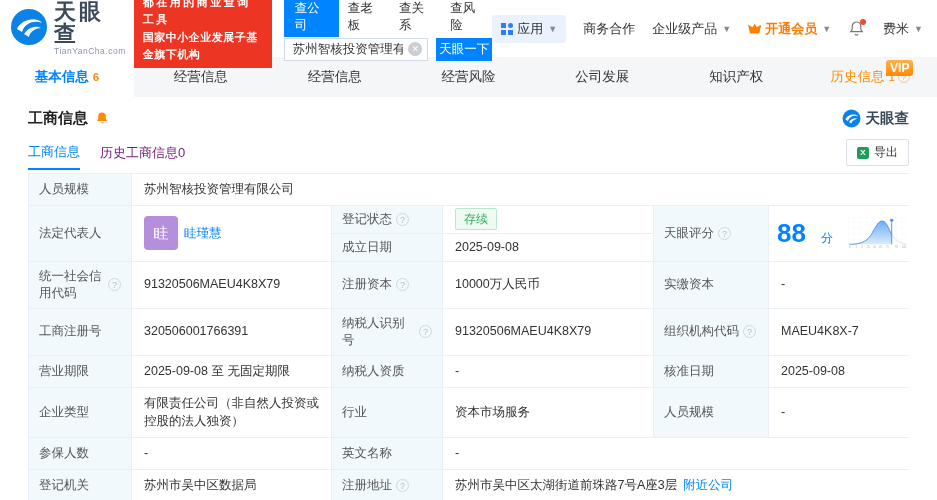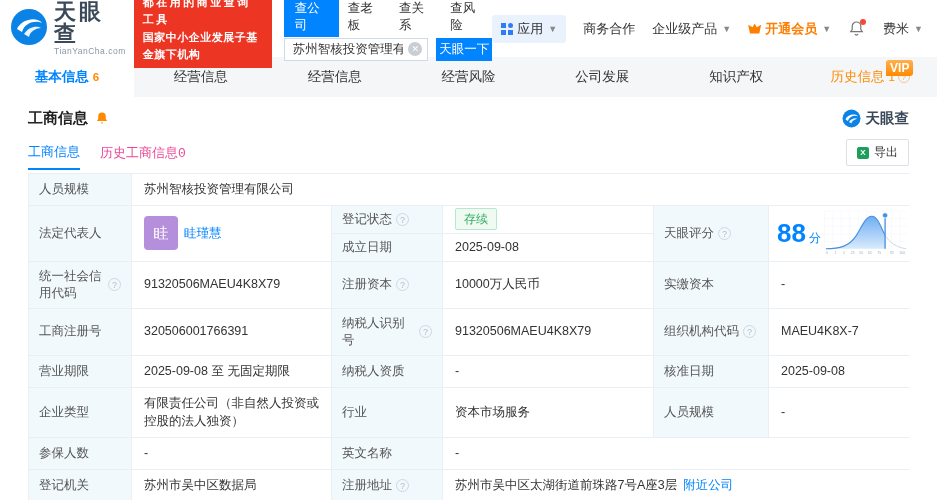--- a/index.html
+++ b/index.html
@@ -48,40 +48,40 @@
   
   .card { padding:0 28px; }
   .card-head { display:flex; align-items:center; height:36px; margin-top:3px; }
   .sec-title { font-size:15px; font-weight:bold; color:#222; }
   .bell-org { margin-left:7px; display:flex; }
   .watermark { margin-left:auto; display:flex; align-items:center; gap:5px; }
   .wm-text { font-size:14.5px; color:#3b4a5a; font-weight:bold; }
   .subtabs { display:flex; align-items:center; height:33px; }
   .subtab1 { font-size:13px; color:#0084ff; position:relative; cursor:pointer; padding-bottom:2px; }
   .subtab1::after { content:""; position:absolute; left:0; right:0; bottom:-7px; height:2px; background:#0084ff; }
-  .subtab2 { font-size:13px; color:#ec4899; margin-left:20px; cursor:pointer;font-family:Liberation Mono, monospace; }
+  .subtab2 { font-size:13px; color:#701a75; margin-left:20px; cursor:pointer; }
   .export-btn { margin-left:auto; display:flex; align-items:center; gap:5px; border:1px solid #dcdfe6; background:#fff; border-radius:2px; padding:4px 10px; font-size:12px; color:#333; cursor:pointer; font-family:inherit; }
   .xls-ic { width:12px; height:12px; background:#1f9d5b; border-radius:2px; color:#fff; font-size:8px; font-weight:bold; line-height:12px; text-align:center; }
 
   
   .tbl { margin-top:4px; border:1px solid #e9eff4; background:#e9eff4; display:flex; flex-direction:column; gap:1px; }
   .trow { display:grid; grid-template-columns:102px 199px 110px 210px 114px 141px; gap:1px; }
   .trow2 { display:grid; grid-template-columns:102px 199px 110px 210px 114px 141px; grid-template-rows:27px 27px; gap:1px; }
   .lc { background:#f2f9fd; color:#555; font-size:12.5px; padding:6px 10px; display:flex; align-items:center; gap:4px; }
   .vc { background:#fff; color:#333; font-size:12.5px; padding:6px 12px; display:flex; align-items:center; gap:6px; line-height:1.5; }
   .span5 { grid-column:2/7; }
   .span4 { grid-column:4/7; }
   .rs2 { grid-row:1/3; }
   .c3 { grid-column:3; grid-row:2; }
   .c4 { grid-column:4; grid-row:2; }
   .help { width:13px; height:13px; min-width:13px; border:1px solid #ccd8e2; border-radius:50%; color:#aebecb; font-size:9px; line-height:12px; text-align:center; cursor:pointer; }
   .link { color:#0084ff; cursor:pointer; text-decoration:none; }
   .avatar { width:34px; height:34px; background:#b58fdc; border-radius:4px; color:#fff; font-size:15px; display:flex; align-items:center; justify-content:center; flex:none; }
   .status-badge { display:inline-block; padding:1px 8px; font-size:12px; color:#35ac61; background:#eefaf2; border:1px solid #b9e6cc; border-radius:2px; }
-  .score-cell { background:#fff; display:flex; align-items:center; gap:3px; padding:2px 2px 2px 8px; grid-row:1/3; }
+  .score-cell { background:#fff; display:flex; align-items:center; gap:15px; padding:2px 2px 2px 8px; grid-row:1/3; }
   .score-num { font-size:26px; font-weight:bold; color:#0084ff; line-height:1; }
   .score-unit { font-size:12px; color:#0084ff; margin-top:10px; }
 </style>
 </head>
 <body>
 
 <div class="page">
 
   <div class="hdr">
     <div class="logo-wrap">

